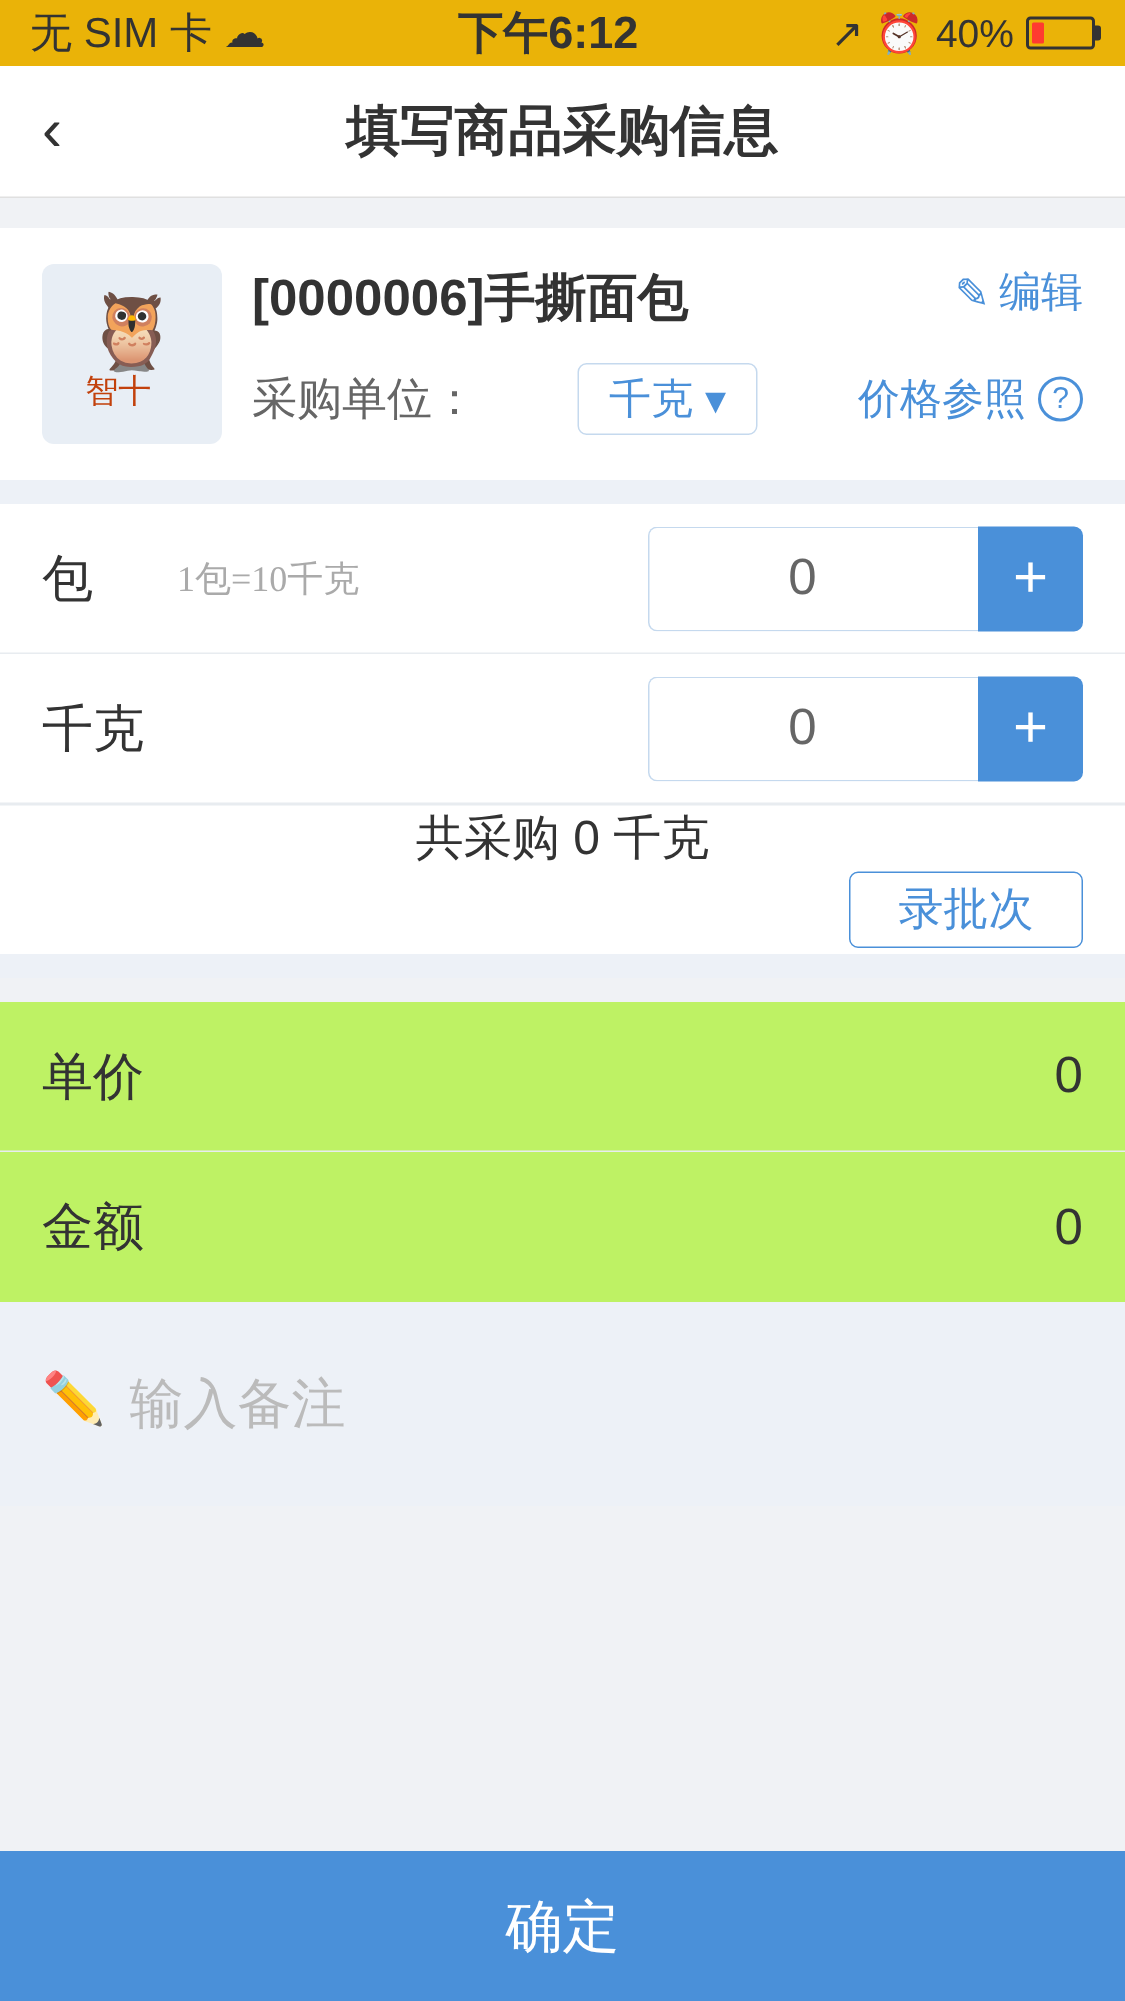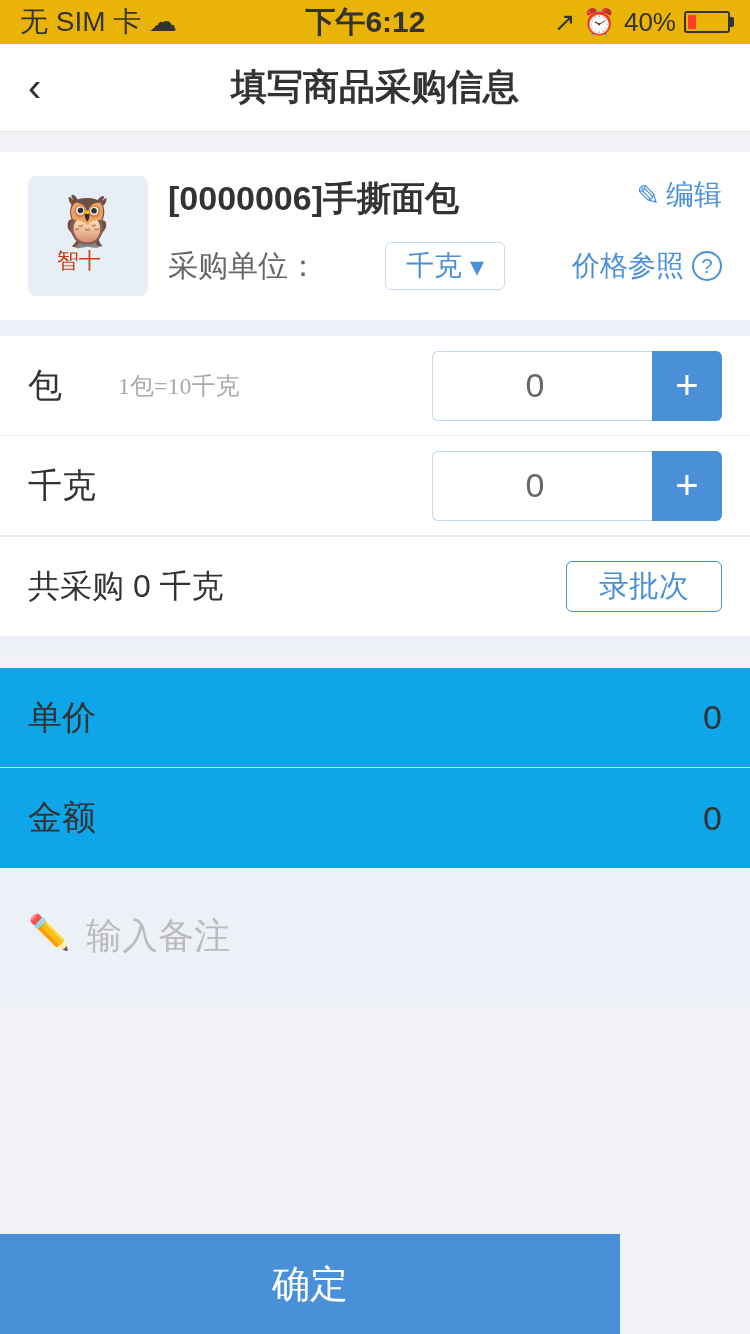--- a/index.html
+++ b/index.html
@@ -227,38 +227,39 @@
     }
 
     
     .total-row {
       display: flex;
       align-items: center;
       padding: 0 28px;
       height: 100px;
       background: #fff;
       border-top: 1px solid #e8ecf0;
+      flex-direction: column;
     }
     .total-label {
       font-size: 32px;
       color: #333;
     }
     .record-btn {
       margin-left: auto;
       border: 1px solid #4a90d9;
       background: #fff;
       color: #4a90d9;
       font-size: 30px;
       padding: 4px 32px;
       border-radius: 6px;
       cursor: pointer;
     }
 
     
-    .price-section { background: #0ea5e9; margin-top: 16px; }
+    .price-section { background: #bef264; margin-top: 16px; }
     .price-row {
       display: flex;
       align-items: center;
       padding: 0 28px;
       height: 100px;
       border-bottom: 1px solid #e8ecf0;
     }
     .price-row:last-child { border-bottom: none; }
     .price-row-label {
       font-size: 34px;
@@ -283,21 +284,21 @@
     .remark-placeholder {
       font-size: 36px;
       color: #bbb;
     }
 
     
     .confirm-btn {
       position: fixed;
       bottom: 0;
       left: 0;
-      width: 620px;
+      width: 750px;
       height: 100px;
       background: #4a90d9;
       border: none;
       color: #fff;
       font-size: 38px;
       font-weight: 500;
       cursor: pointer;
       display: flex;
       align-items: center;
       justify-content: center;

